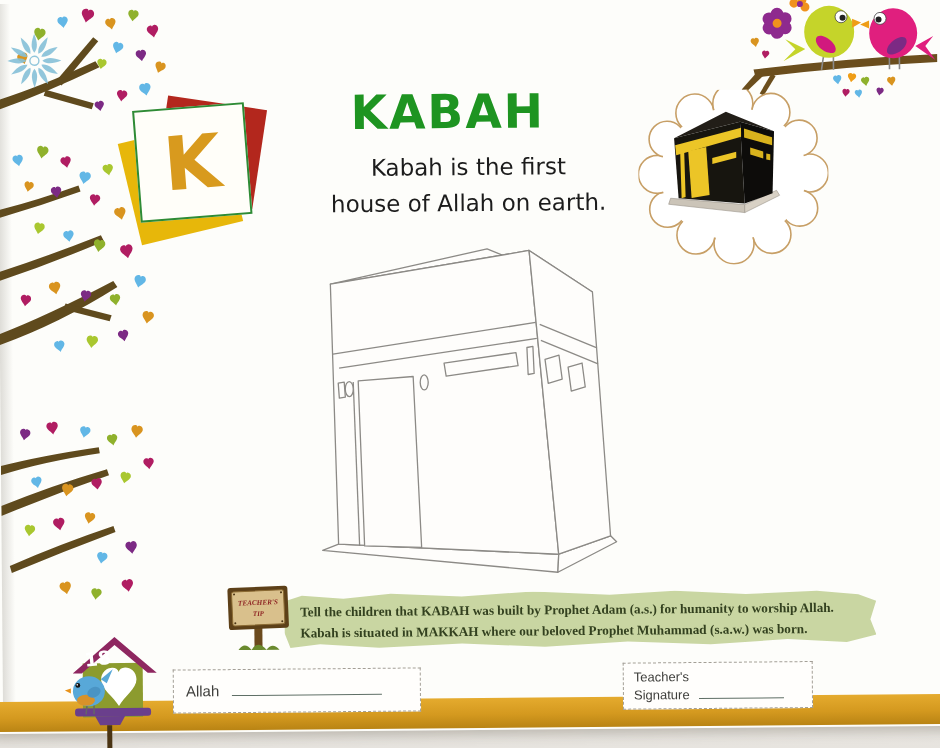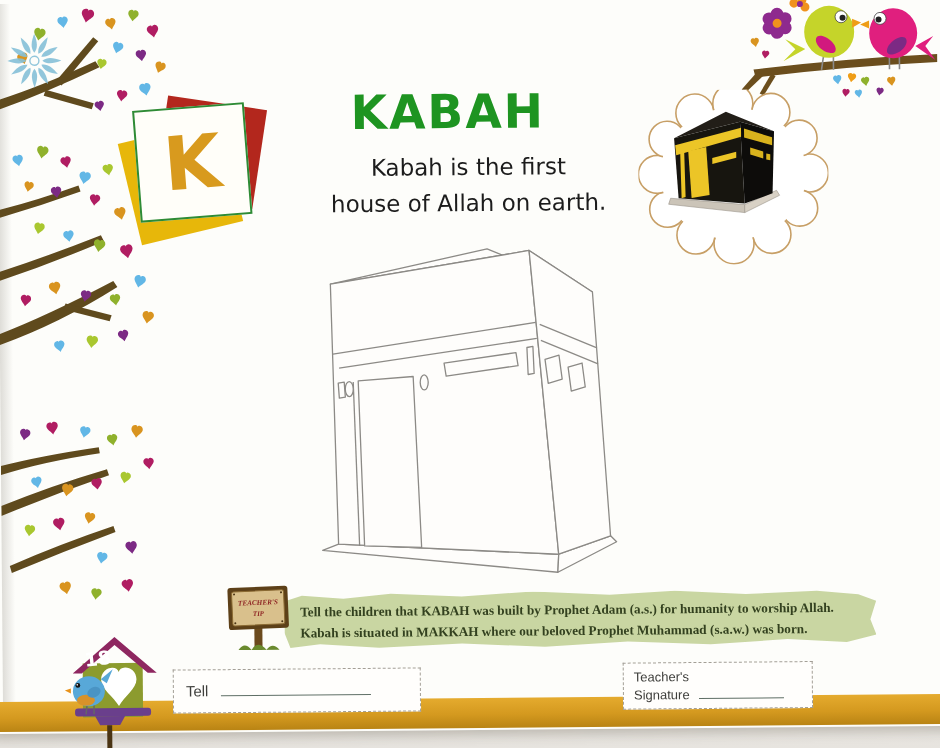--- a/index.html
+++ b/index.html
@@ -281,21 +281,21 @@
             <circle cx="55.5" cy="9.5" r="1" fill="#4a3311"></circle>
           <circle cx="8.5" cy="38.5" r="1" fill="#4a3311"></circle>
             <circle cx="55.5" cy="38.5" r="1" fill="#4a3311"></circle>
           <text x="32" y="21" text-anchor="middle" font-size="7.2" font-style="italic" font-weight="bold" fill="#8e2222">TEACHER'S</text>
           <text x="32" y="32" text-anchor="middle" font-size="6.8" font-style="italic" font-weight="bold" fill="#8e2222">TIP</text>
         </g>
         <path d="M12,66 Q18,57 25,66 Q31,56 40,66 Q46,58 53,66 Z" fill="#6a8a2e"></path>
       </svg>
 
       <div class="abs field-box date-box">
-        <span>Tell</span>
+        <span>Allah</span>
         <span class="uline" style="width:150px;margin-left:8px"></span>
       </div>
       <div class="abs field-box sig-box">
         <div>Teacher's</div>
         <div>
           <span>Signature</span>
           <span class="uline" style="width:85px;margin-left:6px"></span>
         </div>
       </div>
 

